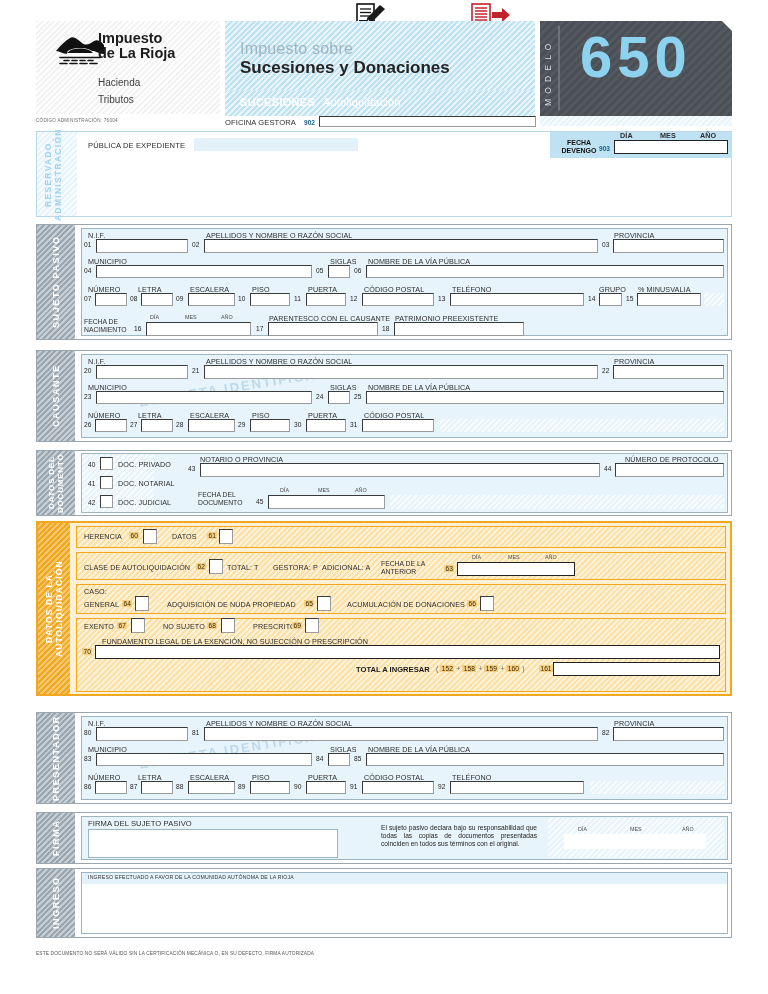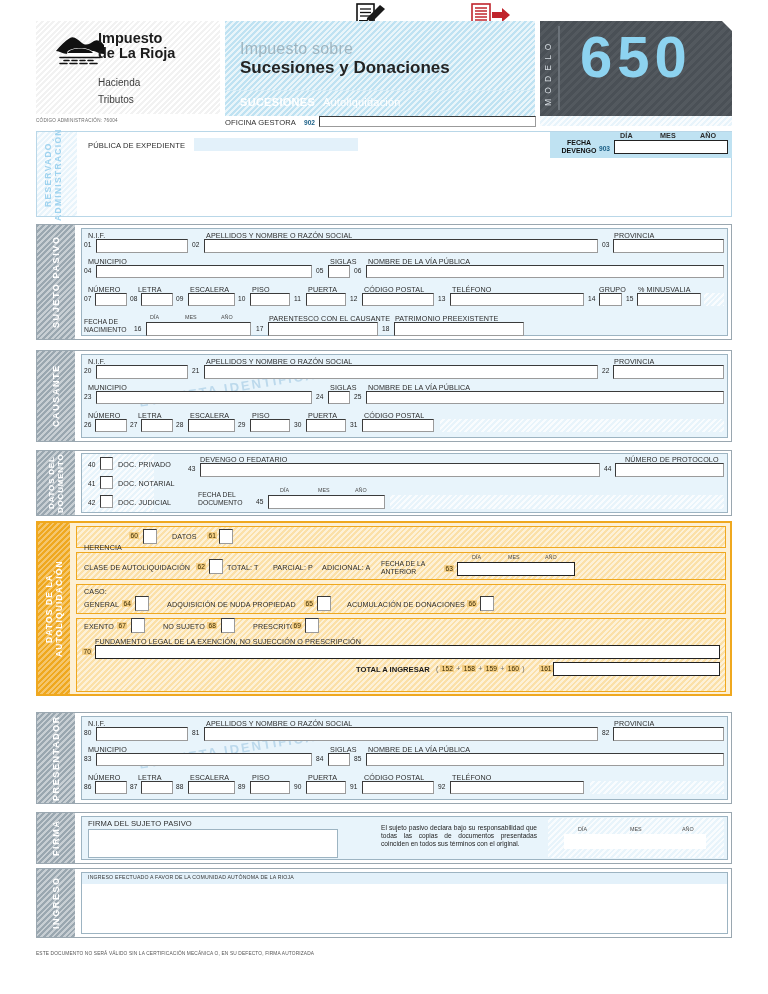--- a/index.html
+++ b/index.html
@@ -345,21 +345,21 @@
   <div class="num" style="left:88px;top:461px;">40</div>
   <div class="cbox" style="left:100px;top:457px;width:13px;height:13px;"></div>
   <div class="lbl" style="left:118px;top:460px;">DOC. PRIVADO</div>
   <div class="num" style="left:88px;top:480px;">41</div>
   <div class="cbox" style="left:100px;top:476px;width:13px;height:13px;"></div>
   <div class="lbl" style="left:118px;top:479px;">DOC. NOTARIAL</div>
   <div class="num" style="left:88px;top:499px;">42</div>
   <div class="cbox" style="left:100px;top:495px;width:13px;height:13px;"></div>
   <div class="lbl" style="left:118px;top:498px;">DOC. JUDICIAL</div>
 
-  <div class="lbl" style="left:200px;top:455px;">DEVENGO O FEDATARIO</div>
+  <div class="lbl" style="left:200px;top:455px;">NOTARIO O PROVINCIA</div>
   <div class="num" style="left:188px;top:465px;">43</div>
   <div class="fbox" style="left:200px;top:463px;width:400px;height:14px;"></div>
   <div class="lbl" style="left:625px;top:455px;">NÚMERO DE PROTOCOLO</div>
   <div class="num" style="left:604px;top:465px;">44</div>
   <div class="fbox" style="left:615px;top:463px;width:109px;height:14px;"></div>
 
   <div class="abs" style="left:198px;top:491px;font-size:6.8px;color:#2d2d2d;line-height:8px;">
     <span>FECHA DEL</span><br>
     <span>DOCUMENTO</span>
   </div>
@@ -368,33 +368,33 @@
   <div class="lbl-sm" style="left:355px;top:487px;">AÑO</div>
   <div class="num" style="left:256px;top:498px;">45</div>
   <div class="fbox" style="left:268px;top:495px;width:117px;height:14px;"></div>
   <div class="abs hatch-lblue" style="left:390px;top:495px;width:334px;height:14px;"></div>
 
   <div class="abs" style="left:36px;top:521px;width:696px;height:175px;border:2px solid #efa81f;background:#fdf0d5;"></div>
   <div class="abs hatch-orange-strong" style="left:38px;top:523px;width:32px;height:171px;"></div>
   <div class="vtab" style="left:40px;top:526px;width:28px;height:165px;font-size:8.5px;letter-spacing:1.1px;">DATOS DE LA AUTOLIQUIDACIÓN</div>
 
   <div class="abs hatch-orange" style="left:76px;top:526px;width:650px;height:22px;border:1.5px solid #efa81f;"></div>
-  <div class="lbl" style="left:84px;top:543px;">HERENCIA</div>
+  <div class="lbl" style="left:84px;top:532px;">HERENCIA</div>
   <div class="num-o" style="left:129px;top:532px;">60</div>
   <div class="cbox" style="left:143px;top:529px;width:14px;height:15px;"></div>
   <div class="lbl" style="left:172px;top:532px;">DATOS</div>
   <div class="num-o" style="left:207px;top:532px;">61</div>
   <div class="cbox" style="left:219px;top:529px;width:14px;height:15px;"></div>
 
   <div class="abs hatch-orange" style="left:76px;top:552px;width:650px;height:28px;border:1.5px solid #efa81f;"></div>
   <div class="lbl" style="left:84px;top:563px;">CLASE DE AUTOLIQUIDACIÓN</div>
   <div class="num-o" style="left:196px;top:563px;">62</div>
   <div class="cbox" style="left:209px;top:559px;width:14px;height:15px;"></div>
   <div class="lbl" style="left:227px;top:563px;">TOTAL: T</div>
-  <div class="lbl" style="left:273px;top:563px;">PARCIAL: P</div>
+  <div class="lbl" style="left:273px;top:563px;">GESTORA: P</div>
   <div class="lbl" style="left:322px;top:563px;">ADICIONAL: A</div>
   <div class="abs" style="left:381px;top:560px;font-size:6.8px;color:#2d2d2d;line-height:8px;">
     <span>FECHA DE LA</span><br>
     <span>ANTERIOR</span>
   </div>
   <div class="lbl-sm" style="left:472px;top:554px;">DÍA</div>
   <div class="lbl-sm" style="left:508px;top:554px;">MES</div>
   <div class="lbl-sm" style="left:545px;top:554px;">AÑO</div>
   <div class="num-o" style="left:444px;top:565px;">63</div>
   <div class="fbox" style="left:457px;top:562px;width:118px;height:14px;border-width:1.3px;border-color:#222;"></div>
@@ -415,21 +415,21 @@
   <div class="lbl" style="left:84px;top:622px;">EXENTO</div>
   <div class="num-o" style="left:117px;top:622px;">67</div>
   <div class="cbox" style="left:131px;top:618px;width:14px;height:15px;"></div>
   <div class="lbl" style="left:163px;top:622px;text-align:right;">NO SUJETO</div>
   <div class="num-o" style="left:207px;top:622px;">68</div>
   <div class="cbox" style="left:221px;top:618px;width:14px;height:15px;"></div>
   <div class="lbl" style="left:253px;top:622px;">PRESCRITO</div>
   <div class="num-o" style="left:292px;top:622px;">69</div>
   <div class="cbox" style="left:305px;top:618px;width:14px;height:15px;"></div>
 
-  <div class="lbl" style="left:95px;top:637px;">FUNDAMENTO LEGAL DE LA EXENCIÓN, NO SUJECCIÓN O PRESCRIPCIÓN</div>
+  <div class="lbl" style="left:102px;top:637px;">FUNDAMENTO LEGAL DE LA EXENCIÓN, NO SUJECCIÓN O PRESCRIPCIÓN</div>
   <div class="num-o" style="left:82px;top:648px;">70</div>
   <div class="fbox" style="left:95px;top:645px;width:625px;height:14px;border-width:1.3px;border-color:#222;"></div>
 
   <div class="abs" style="left:356px;top:665px;font-size:7.6px;font-weight:bold;color:#1a1a1a;">TOTAL A INGRESAR</div>
   <div class="abs" style="left:436px;top:665px;font-size:7px;color:#6b6b6b;">
     <span>(</span>
     <span class="num-o" style="position:relative;left:0;top:0;display:inline-block;">152</span>
     <span>+</span>
     <span class="num-o" style="position:relative;left:0;top:0;display:inline-block;">158</span>
     <span>+</span>

